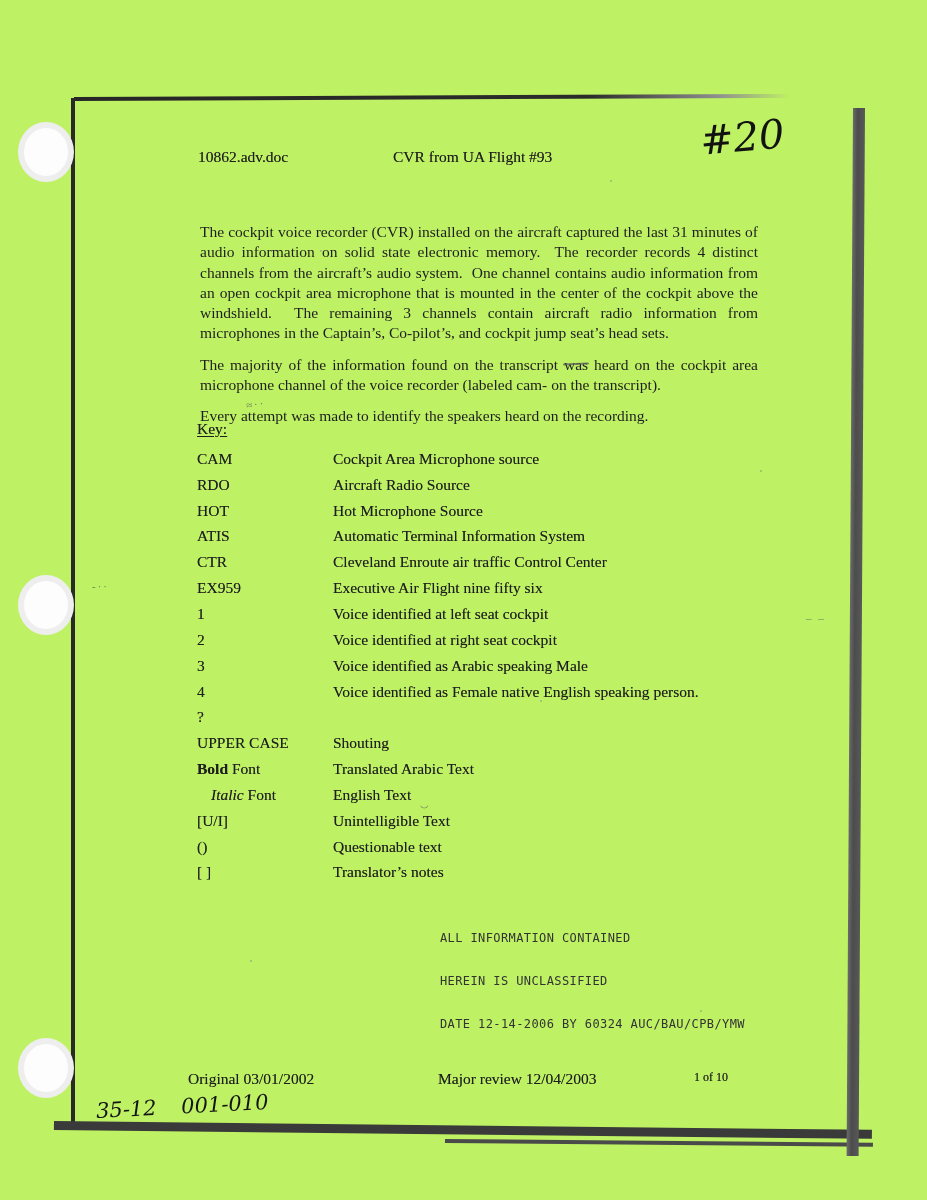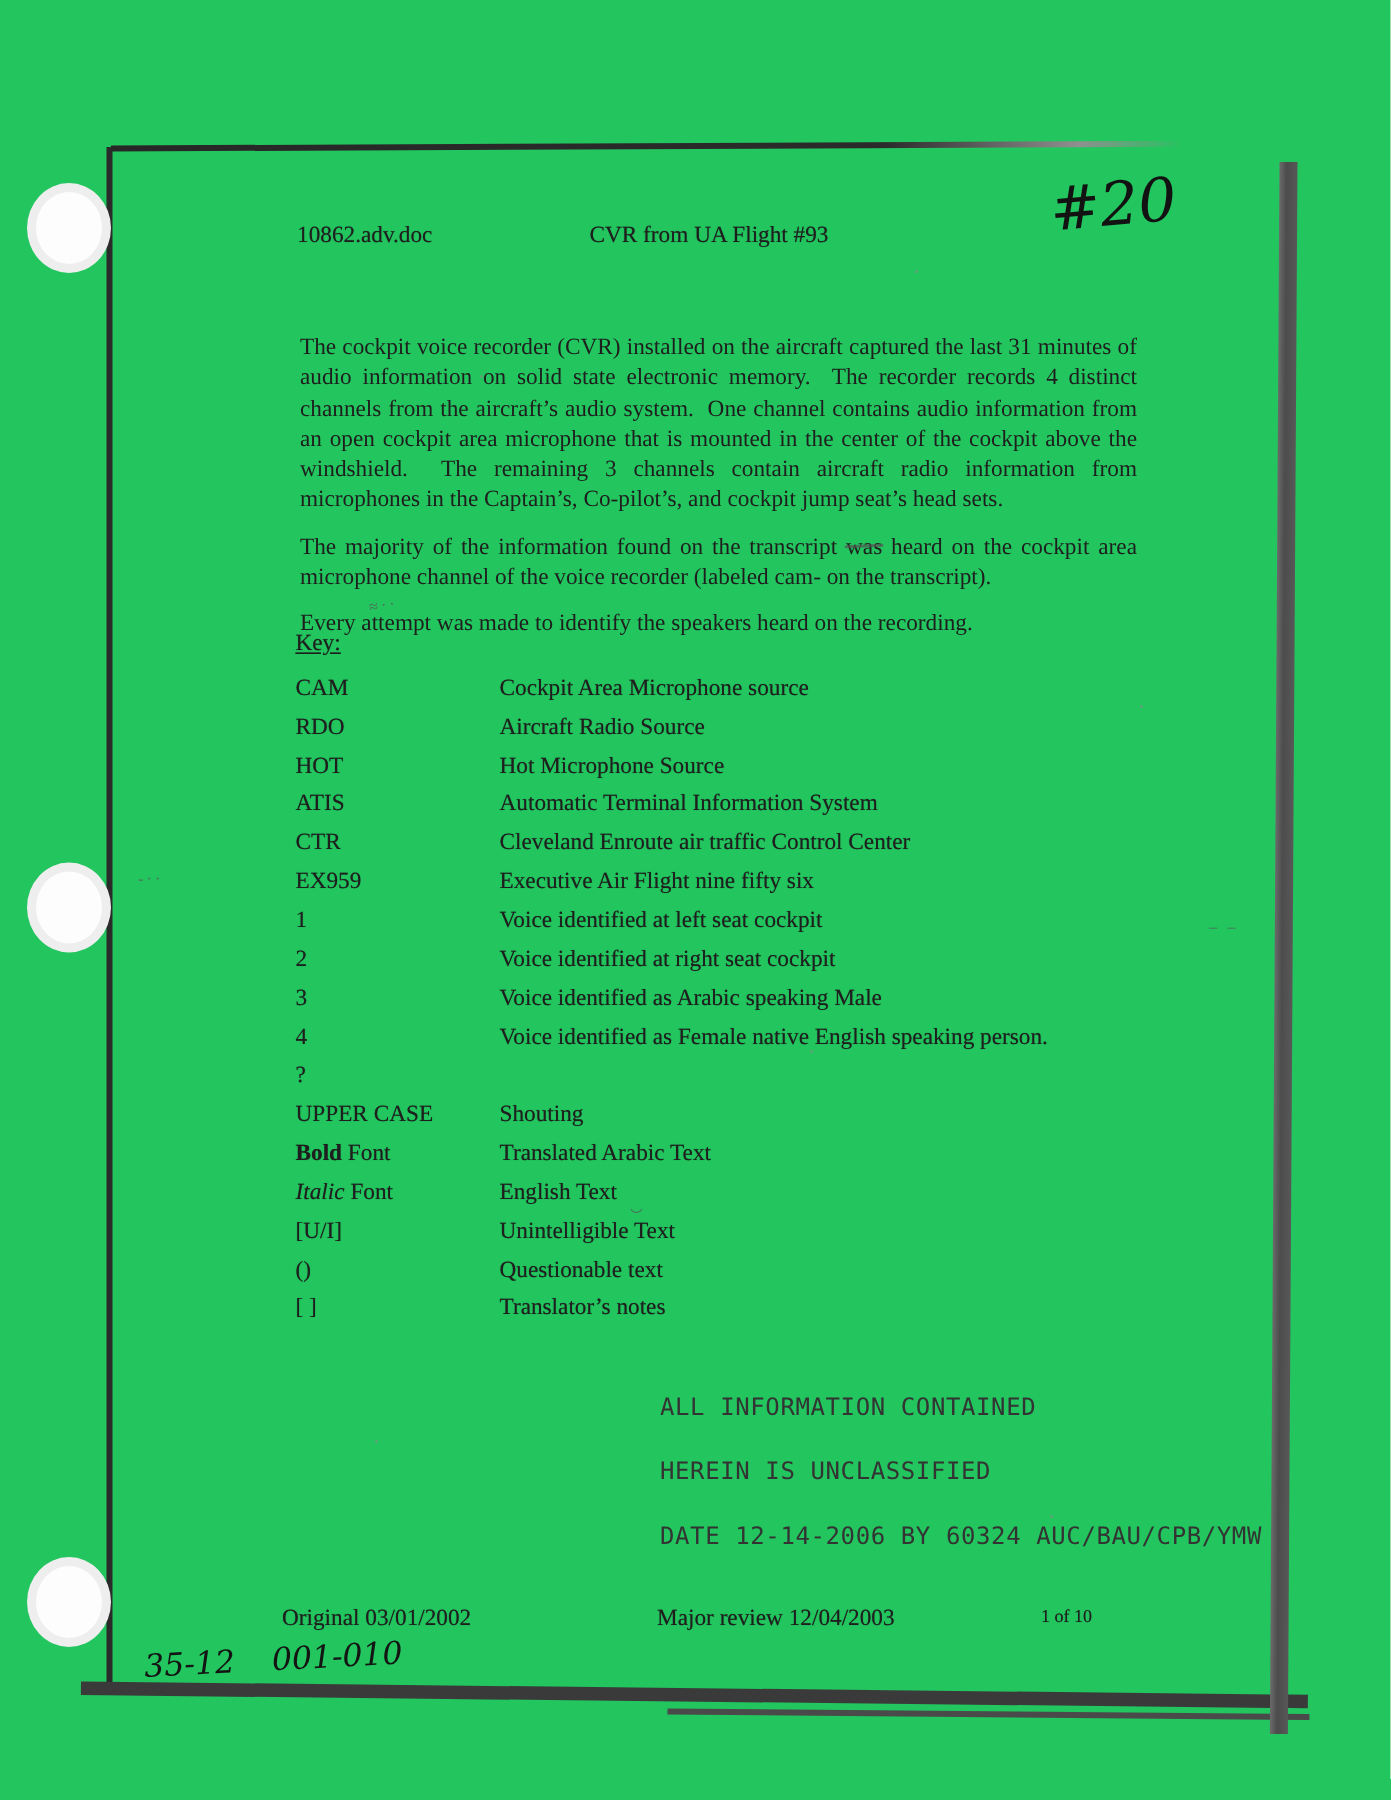--- a/index.html
+++ b/index.html
@@ -1,17 +1,17 @@
 <!DOCTYPE html>
 <html><head>
 <meta charset="utf-8">
 <style>
   html,body{margin:0;padding:0;background:#ffffff;}
   #canvas{
-    position:relative;width:927px;height:1200px;background:#22c55e;
+    position:relative;width:927px;height:1200px;background:#bef264;
     font-family:"Liberation Serif", serif;color:#1e1e1e;overflow:hidden;
   }
   .txt{position:absolute;text-shadow:0 0 0.5px rgba(30,30,30,0.55);}
   
   .border-top{position:absolute;left:74px;top:97px;width:716px;height:4px;
     background:linear-gradient(to right,#272727 0%,#2b2b2b 72%,#8f8f8f 90%,rgba(140,140,140,0) 100%);
     transform:rotate(-0.25deg);transform-origin:left top;}
   .border-left{position:absolute;left:71px;top:98px;width:4px;height:1032px;background:#2a2a2a;}
   .border-bottom{position:absolute;left:54px;top:1121px;width:818px;height:9px;background:#3a3a3a;
     transform:rotate(0.62deg);transform-origin:left top;}
@@ -30,21 +30,21 @@
   .hw-num{left:700px;top:114px;font-size:40px;font-style:italic;font-family:"DejaVu Serif",serif;
     transform:rotate(-5deg);color:#121212;text-shadow:none;}
   
   .key-heading{left:197px;top:420px;font-size:15.5px;text-decoration:underline;text-underline-offset:2px;}
   .key-table{position:absolute;left:197px;top:446px;width:570px;font-size:15.5px;}
   .key-row{display:flex;height:25.85px;align-items:center;}
   .key-code{width:136px;flex:0 0 136px;text-shadow:0 0 0.5px rgba(30,30,30,0.55);}
   .key-meaning{flex:1;text-shadow:0 0 0.5px rgba(30,30,30,0.55);}
   
   .stamp{position:absolute;left:440px;top:902px;font-family:"DejaVu Sans Mono",monospace;
-    font-size:16px;line-height:14.4px;letter-spacing:0.4px;color:#333;white-space:pre;}
+    font-size:12px;line-height:14.4px;letter-spacing:0.4px;color:#333;white-space:pre;}
   
   .footer-original{left:188px;top:1070px;font-size:15.5px;}
   .footer-review{left:396px;top:1070px;font-size:15.5px;margin-left:42px;}
   .footer-page{left:694px;top:1070px;font-size:12px;}
   .hw-footer{position:absolute;left:96px;top:1094px;font-size:21px;font-style:italic;
     font-family:"DejaVu Serif",serif;transform:rotate(-3deg);color:#141414;}
   .hw-footer span{margin-right:18px;}
   
   .artifact{position:absolute;color:#5a5a5a;font-size:11px;letter-spacing:2px;opacity:0.8;text-shadow:none;}
   .smudge-line{position:absolute;left:563px;top:363px;width:26px;height:2px;background:#555;opacity:0.7;
@@ -122,21 +122,21 @@
       </div>
       <div class="key-row">
         <span class="key-code"><span>UPPER CASE</span></span>
         <span class="key-meaning">Shouting</span>
       </div>
       <div class="key-row">
         <span class="key-code"><span style="font-weight: bold;">Bold</span><span> Font</span></span>
         <span class="key-meaning">Translated Arabic Text</span>
       </div>
       <div class="key-row">
-        <span class="key-code"><span style="font-style: italic;">Italic</span><span> Font</span></span>
+        <span class="key-code"><span style="font-style: italic; margin-left: 14px;">Italic</span><span> Font</span></span>
         <span class="key-meaning">English Text</span>
       </div>
       <div class="key-row">
         <span class="key-code"><span>[U/I]</span></span>
         <span class="key-meaning">Unintelligible Text</span>
       </div>
       <div class="key-row">
         <span class="key-code"><span>()</span></span>
         <span class="key-meaning">Questionable text</span>
       </div>

